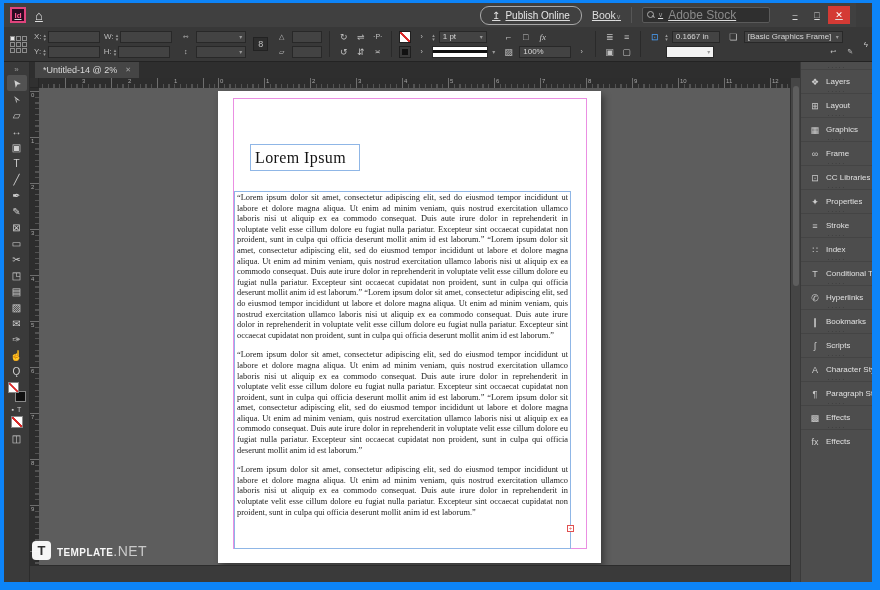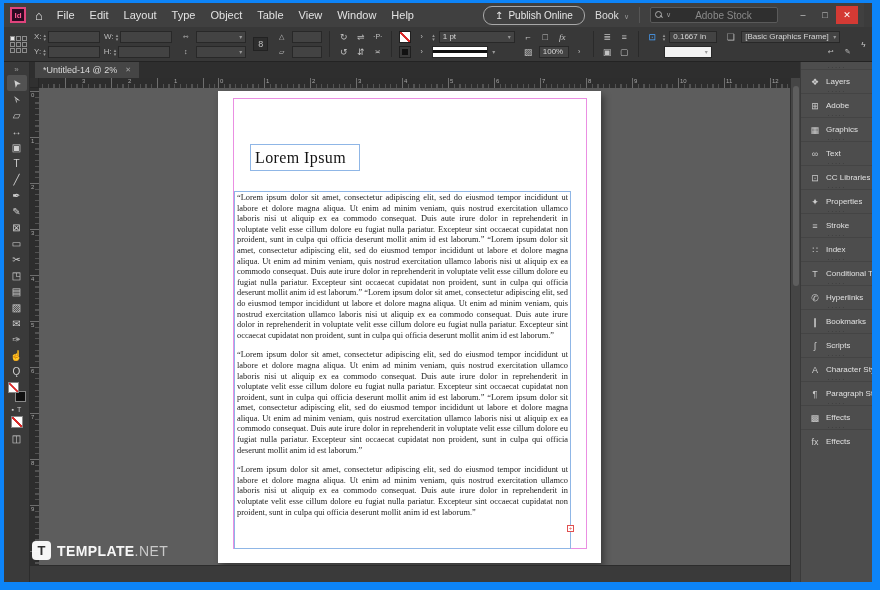--- a/index.html
+++ b/index.html
@@ -1,39 +1,39 @@
 <!DOCTYPE html>
 <html><head>
 <meta charset="utf-8">
 <style>
   html,body{margin:0;padding:0;}
   #root{position:relative;width:880px;height:590px;background:#0d84f8;overflow:hidden;
         font-family:"Liberation Sans",sans-serif;-webkit-font-smoothing:antialiased;}
   .app{position:absolute;left:4px;top:3px;width:868px;height:579px;background:#3c3c3c;overflow:hidden;}
 
   
-  .menubar{position:absolute;left:0;top:0;right:8px;height:24px;background:#404040;
-           display:flex;align-items:center;padding:0 6px;box-sizing:border-box;color:#ddd;font-size:11px;}
+  .menubar{position:absolute;left:0;top:0;right:16px;height:24px;background:#404040;
+           display:flex;align-items:center;padding:0 6px;box-sizing:border-box;color:#ddd;font-size:11px;text-decoration:underline;}
   .id-logo{width:16px;height:16px;background:#2b0a22;border:2px solid #e0447c;box-sizing:border-box;
            color:#ff5a94;font-size:8px;font-weight:bold;display:flex;align-items:center;justify-content:center;margin-right:9px;}
   .home{font-size:13px;color:#e8e8e8;margin-right:14px;}
   .menus{display:flex;gap:15px;}
   .menu-item{cursor:default;color:#e2e2e2;}
   .mb-right{margin-left:auto;display:flex;align-items:center;gap:10px;}
   .publish-pill{height:17px;border:1px solid #a8a8a8;border-radius:9px;display:flex;align-items:center;
                 gap:5px;padding:0 11px;font-size:10px;color:#e6e6e6;}
-  .book{display:flex;align-items:flex-end;gap:5px;font-size:10.5px;color:#ddd;}
+  .book{display:flex;align-items:flex-end;font-size:10.5px;color:#ddd;}
   .mb-sep{width:1px;height:16px;background:#565656;}
   .searchbox{width:128px;height:16px;background:#2f2f2f;border:1px solid #5a5a5a;border-radius:2px;
              display:flex;align-items:center;gap:3px;padding:0 4px;box-sizing:border-box;}
   .mag{position:relative;width:8px;height:8px;flex:0 0 auto;}
   .mag::before{content:"";position:absolute;left:0;top:0;width:5px;height:5px;border:1px solid #aaa;border-radius:50%;}
   .mag::after{content:"";position:absolute;left:5px;top:5px;width:3px;height:1px;background:#aaa;transform:rotate(45deg);}
-  .searchbox input{flex:1;min-width:0;background:transparent;border:none;outline:none;color:#bbb;font-size:10px;
-                   font-family:"Liberation Sans",sans-serif;margin-left:19px;}
+  .searchbox input{flex:1;min-width:0;background:transparent;border:none;outline:none;color:#bbb;font-size:12px;
+                   font-family:"Liberation Sans",sans-serif;}
   .searchbox input::placeholder{color:#8a8a8a;}
   .srch-chev{color:#999;font-size:7px;}
   .winbtns{display:flex;align-items:center;margin-left:4px;}
   .winbtn{width:22px;height:18px;display:flex;align-items:center;justify-content:center;color:#cfcfcf;font-size:9px;}
   .winbtn.close{background:#d43a34;color:#fff;}
 
   
   .cb{position:absolute;left:0;top:24px;right:0;height:35px;background:#383838;border-bottom:1px solid #232323;
       display:flex;align-items:center;gap:7px;padding:0 6px;box-sizing:border-box;font-size:8px;color:#c6c6c6;}
   .cb-sep{width:1px;height:26px;background:#2a2a2a;flex:0 0 auto;}
@@ -131,43 +131,32 @@
               border-top:1px solid #444;color:#e0e0e0;font-size:8px;}
   .panel-item::before{content:"·····";position:absolute;top:-7px;left:50%;transform:translateX(-50%);
               color:#3c3c3c;font-size:8px;letter-spacing:1px;}
   .panel-item .pg{width:12px;text-align:center;font-size:9px;color:#cdcdcd;flex:0 0 auto;}
   .panel-item .pl{white-space:nowrap;overflow:hidden;}
 
   
   .watermark{position:absolute;left:28px;bottom:22px;display:flex;align-items:center;gap:6px;z-index:20;opacity:0.95;}
   .wm-box{width:19px;height:19px;background:#fff;border-radius:4px;display:flex;align-items:center;
           justify-content:center;color:#2e2e2e;font-weight:bold;font-size:13px;}
-  .wm-a{color:#fff;font-weight:bold;font-size:14px;letter-spacing:0.4px;}
+  .wm-a{color:#fff;font-weight:bold;font-size:10px;letter-spacing:0.4px;}
   .wm-b{color:#cfcfcf;font-weight:normal;font-size:14px;letter-spacing:0.4px;}
 </style>
 </head>
 <body>
 
 <div id="root" data-name="screenshot-frame">
 <div class="app" data-name="indesign-window">
 
   <div class="menubar" data-name="menu-bar">
     <div class="id-logo" data-name="indesign-logo-icon">Id</div>
     <div class="home" data-name="home-icon">⌂</div>
-    <div class="menus" data-name="menu-list">
-          <span class="menu-item" data-name="menu-file">File</span>
-          <span class="menu-item" data-name="menu-edit">Edit</span>
-          <span class="menu-item" data-name="menu-layout">Layout</span>
-          <span class="menu-item" data-name="menu-type">Type</span>
-          <span class="menu-item" data-name="menu-object">Object</span>
-          <span class="menu-item" data-name="menu-table">Table</span>
-          <span class="menu-item" data-name="menu-view">View</span>
-          <span class="menu-item" data-name="menu-window">Window</span>
-          <span class="menu-item" data-name="menu-help">Help</span>
-        </div>
     <div class="mb-right" data-name="menubar-right">
       <div class="publish-pill" data-name="publish-online-button">
         <span data-name="upload-icon">↥</span>
         <span data-name="publish-online-label">Publish Online</span>
       </div>
       <div class="book" data-name="book-dropdown">
         <span data-name="book-label">Book</span>
         <span class="srch-chev" data-name="chevron-down-icon">∨</span>
       </div>
       <div class="mb-sep" data-name="divider"></div>
@@ -276,21 +265,21 @@
     </div>
     <div class="cb-sep"></div>
     <div class="col2">
       <div class="row">
         <span class="sw none" data-name="stroke-color-swatch"></span>
         <span class="icn small" data-name="flyout-icon">›</span>
         <span class="stp" data-name="stroke-weight-stepper">
               <span>▴</span>
               <span>▾</span>
             </span>
-        <div class="dd" style="width:76px" data-name="stroke-weight-dropdown">
+        <div class="dd" style="width:48px" data-name="stroke-weight-dropdown">
               <span>1 pt</span>
               <span class="dch" data-name="chevron-down-icon">▾</span>
             </div>
       </div>
       <div class="row">
         <span class="sw black" data-name="fill-color-swatch"></span>
         <span class="icn small" data-name="flyout-icon">›</span>
         <div class="linestyle" data-name="stroke-style-dropdown">
               <i></i>
             </div>
@@ -298,21 +287,21 @@
       </div>
     </div>
     <div class="col2">
       <div class="row">
         <span class="icn" data-name="corner-options-icon">⌐</span>
         <span class="icn" data-name="corner-shape-icon">□</span>
         <span class="icn fxtxt" data-name="effects-fx-icon">fx</span>
       </div>
       <div class="row">
         <span class="icn" data-name="opacity-icon">▨</span>
-        <div class="box" style="width:30px" data-name="opacity-field">100%</div>
+        <div class="box" style="width:52px" data-name="opacity-field">100%</div>
         <span class="icn small" data-name="flyout-icon">›</span>
       </div>
     </div>
     <div class="cb-sep"></div>
     <div class="col2">
       <div class="row">
         <span class="icn" data-name="text-wrap-none-icon">≣</span>
         <span class="icn" data-name="text-wrap-bounding-icon">≡</span>
       </div>
       <div class="row">
@@ -494,29 +483,29 @@
       </div>
 
   <div class="rightpanel" data-name="panel-dock">
     <div data-name="panel-list">
           <div class="panel-item" data-name="panel-item-layers">
             <span class="pg" data-name="layers-icon">❖</span>
             <span class="pl" data-name="panel-item-label">Layers</span>
           </div>
           <div class="panel-item" data-name="panel-item-pages">
             <span class="pg" data-name="pages-icon">⊞</span>
-            <span class="pl" data-name="panel-item-label">Adobe</span>
+            <span class="pl" data-name="panel-item-label">Layout</span>
           </div>
           <div class="panel-item" data-name="panel-item-swatches">
             <span class="pg" data-name="swatches-icon">▦</span>
             <span class="pl" data-name="panel-item-label">Graphics</span>
           </div>
           <div class="panel-item" data-name="panel-item-links">
             <span class="pg" data-name="links-icon">∞</span>
-            <span class="pl" data-name="panel-item-label">Text</span>
+            <span class="pl" data-name="panel-item-label">Frame</span>
           </div>
           <div class="panel-item" data-name="panel-item-cc-libraries">
             <span class="pg" data-name="cc-libraries-icon">⊡</span>
             <span class="pl" data-name="panel-item-label">CC Libraries</span>
           </div>
           <div class="panel-item" data-name="panel-item-properties">
             <span class="pg" data-name="properties-icon">✦</span>
             <span class="pl" data-name="panel-item-label">Properties</span>
           </div>
           <div class="panel-item" data-name="panel-item-stroke">

